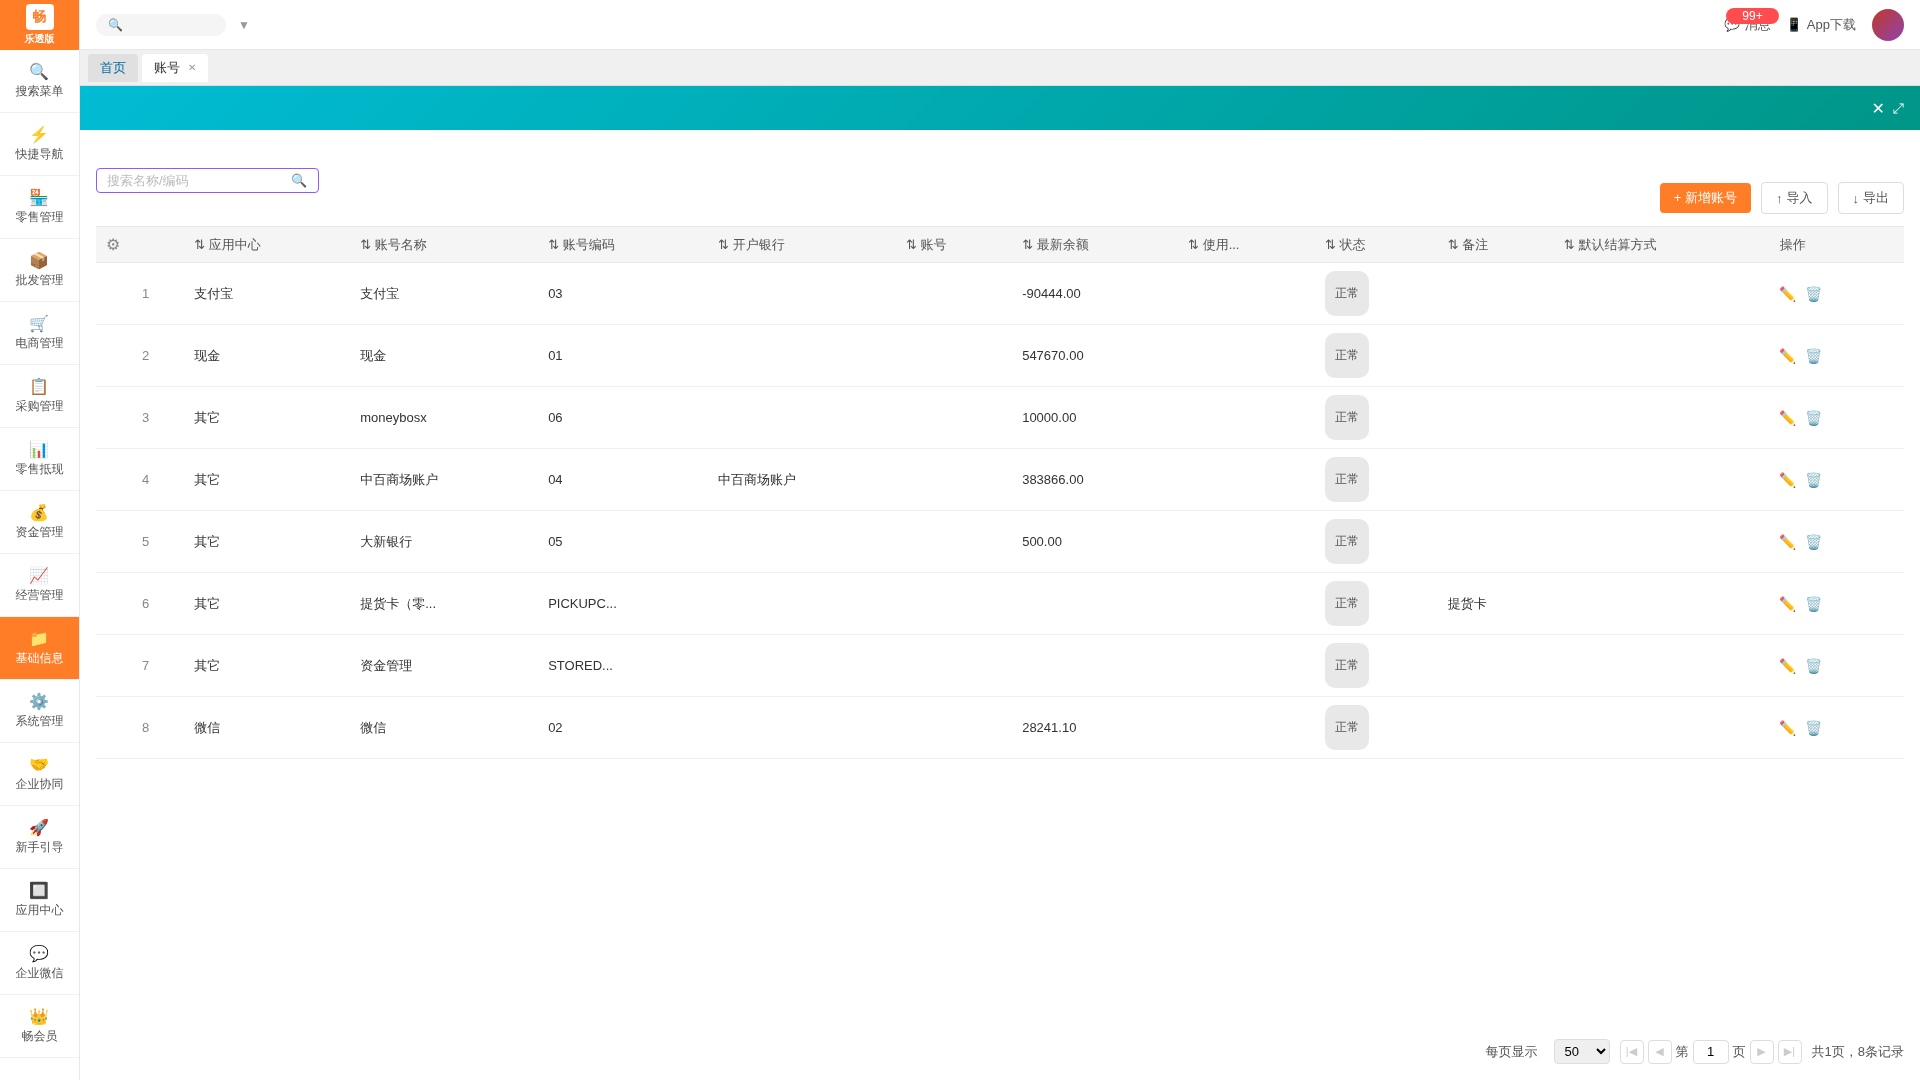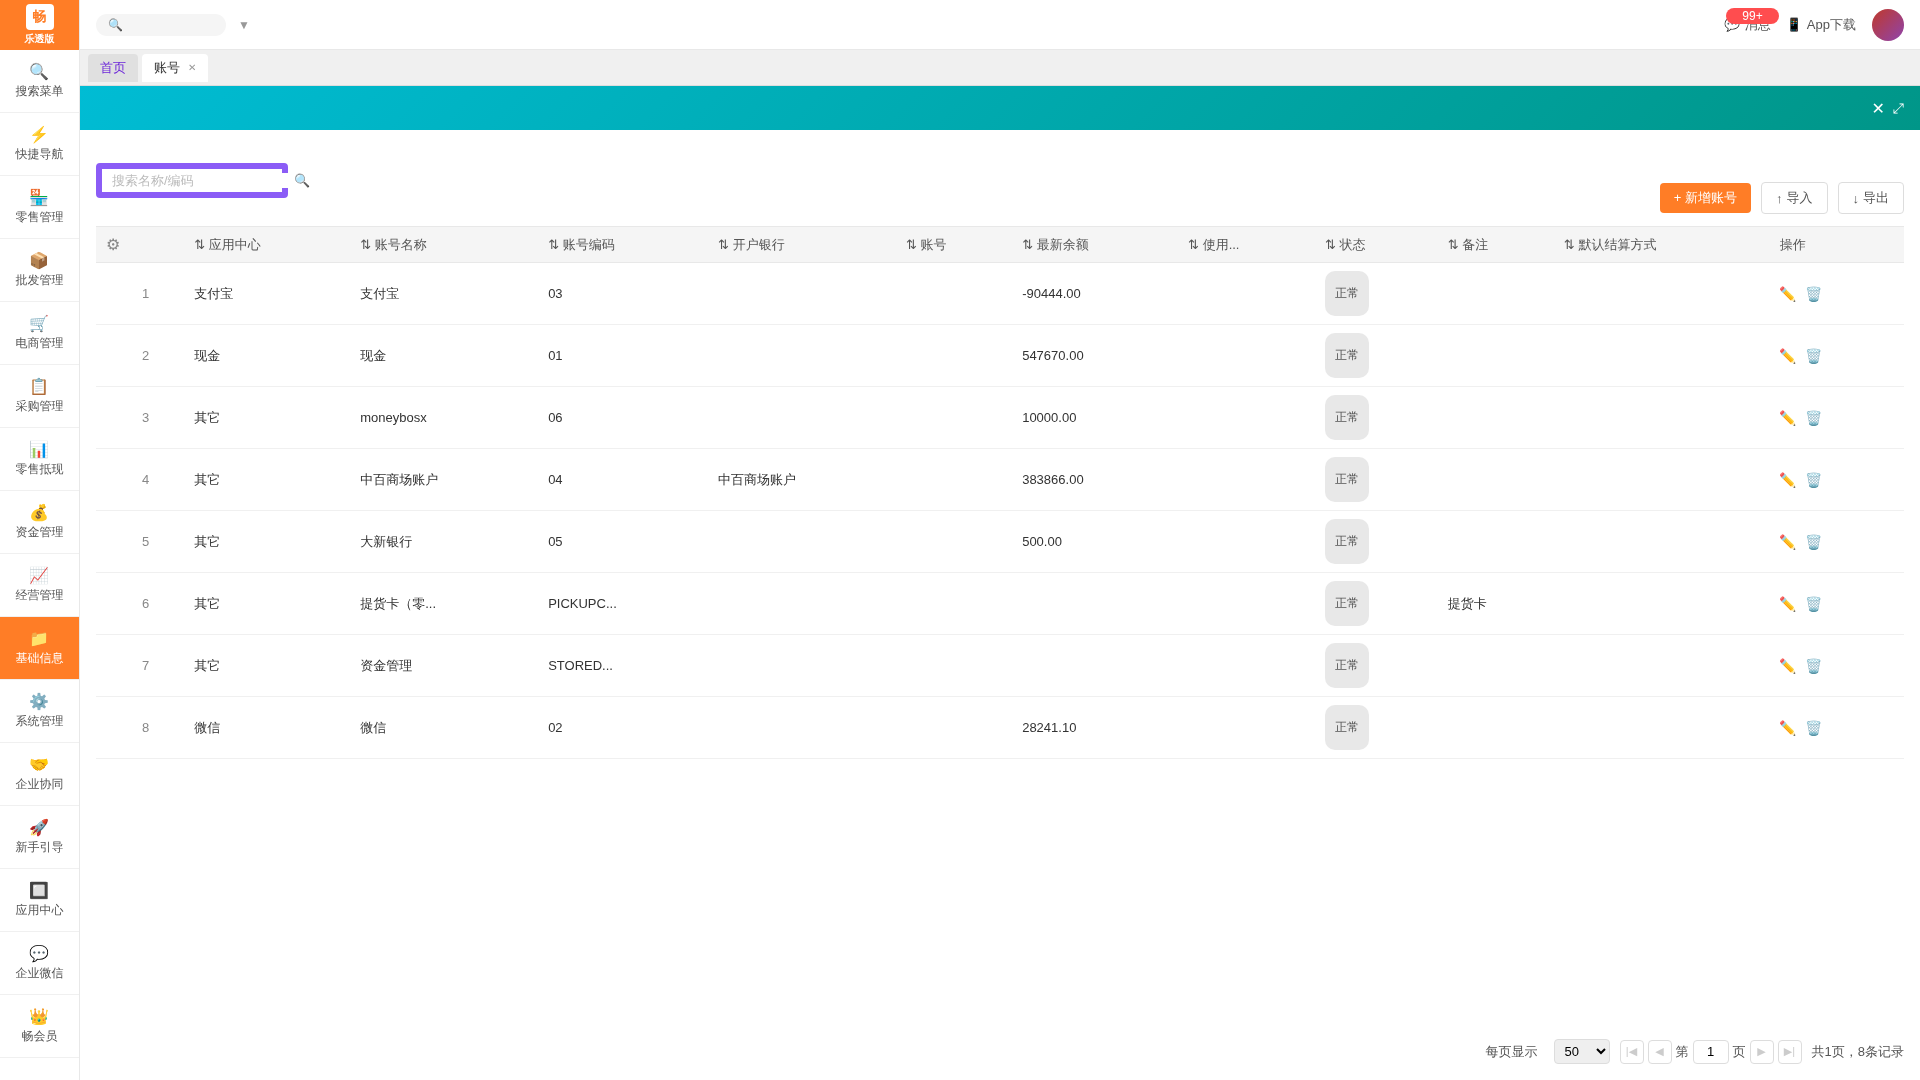--- a/index.html
+++ b/index.html
@@ -113,21 +113,21 @@
     }
     .tab {
       height: 28px;
       padding: 0 12px;
       display: flex;
       align-items: center;
       gap: 6px;
       border-radius: 4px 4px 0 0;
       cursor: pointer;
       font-size: 13px;
-      color: #6d28d9;
+      color: #0369a1;
       background: #e0e0e0;
       margin-right: 4px;
     }
     .tab.active { background: #fff; color: #333; }
     .tab-close { font-size: 10px; color: #999; cursor: pointer; margin-left: 2px; }
 
     
     .page-header {
       height: 44px;
       background: linear-gradient(135deg, #00bcd4, #009688);
@@ -141,24 +141,24 @@
     .page-expand-btn { color: white; cursor: pointer; font-size: 14px; }
 
     
     .content { flex: 1; background: #fff; padding: 16px; overflow: auto; display: flex; flex-direction: column; }
 
     
     .toolbar { display: flex; align-items: center; justify-content: space-between; margin-bottom: 12px; }
     .search-box {
       display: flex;
       align-items: center;
-      border: 6px solid #8b5cf6;
+      border: 1px solid #8b5cf6;
       border-radius: 4px;
       padding: 4px 10px;
-      width: 192px;
+      width: 223px;
       gap: 6px;
     }
     .search-box input { border: none; outline: none; font-size: 13px; flex: 1; color: #333; }
     .search-box input::placeholder { color: #bbb; }
     .toolbar-right { display: flex; align-items: center; gap: 10px; margin-top: 36px; }
     .btn-primary {
       background: #ff7d26;
       color: white;
       border: none;
       border-radius: 4px;

